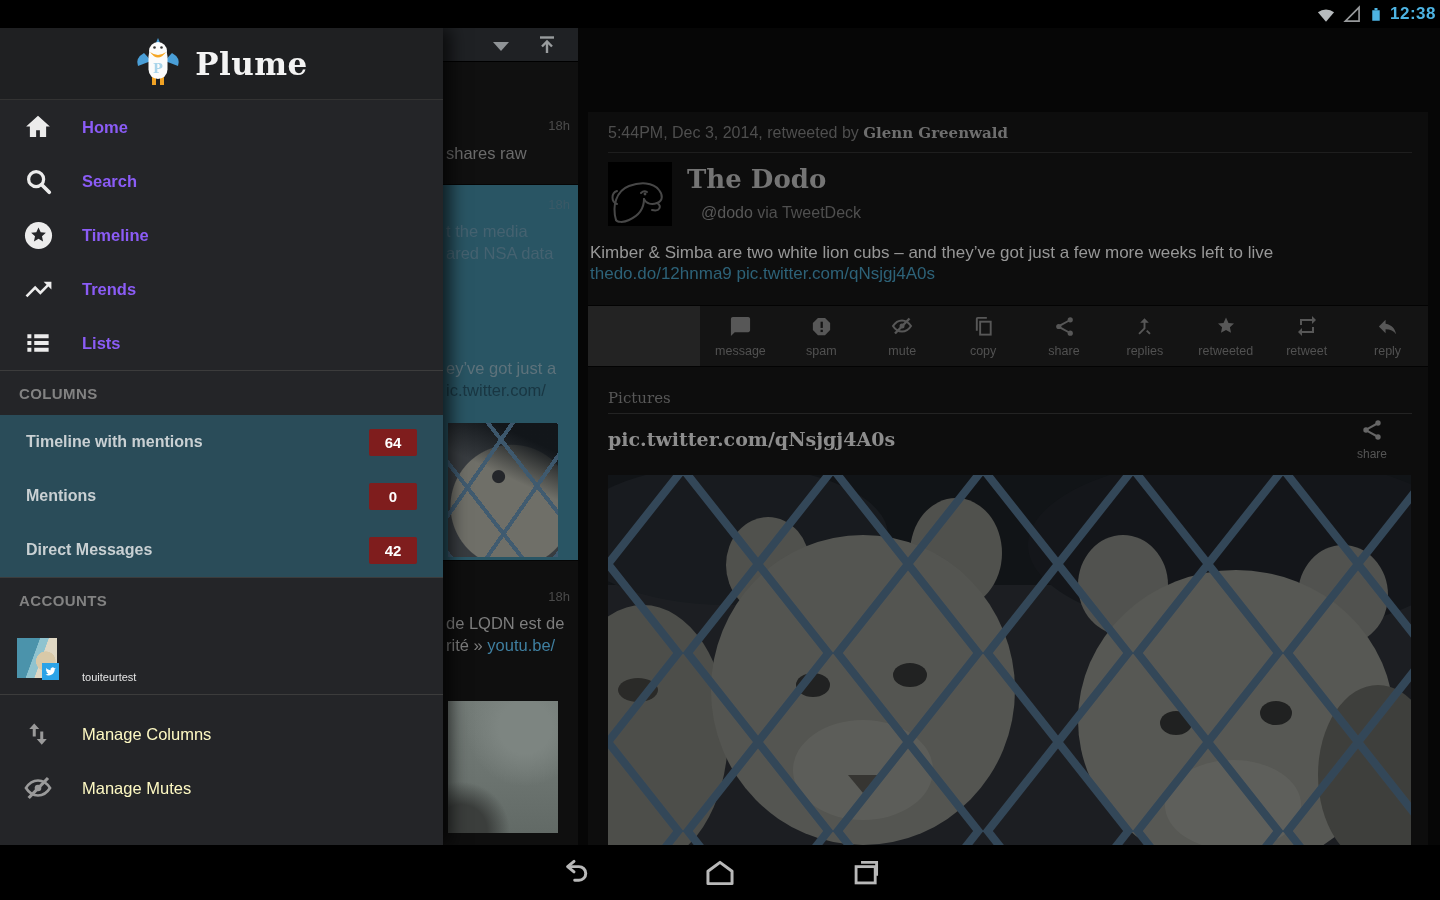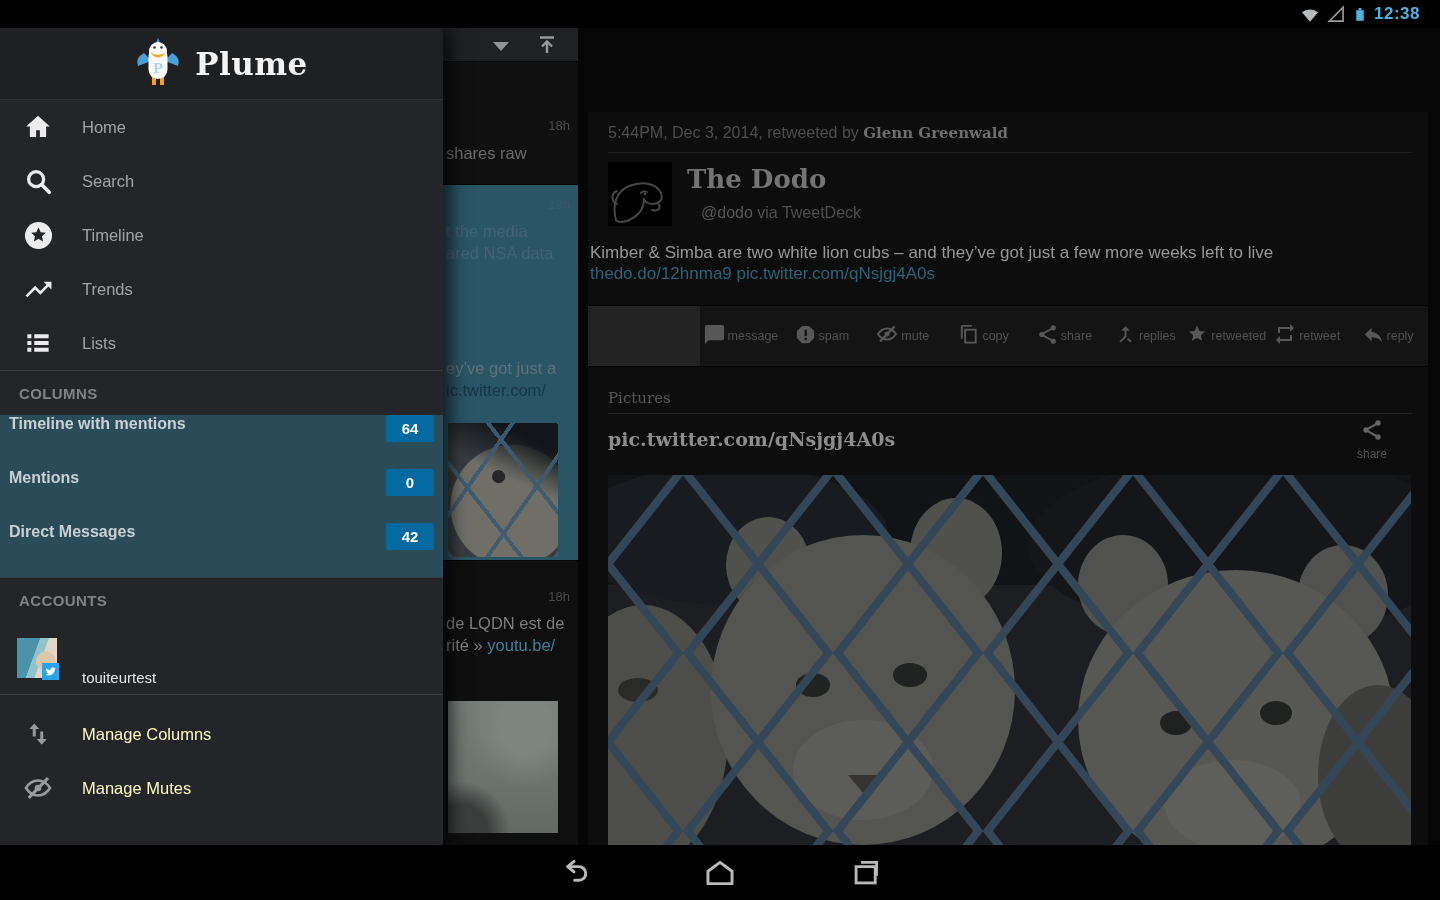--- a/index.html
+++ b/index.html
@@ -8,21 +8,21 @@
     position:relative; width:1440px; height:900px; overflow:hidden;
     background:#000; font-family:"Liberation Sans", sans-serif;
     -webkit-font-smoothing:antialiased;
   }
   .serif { font-family:"DejaVu Serif", serif; }
 
   
   .statusbar {
     position:absolute; top:0; left:0; width:1440px; height:28px; background:#000;
     display:flex; align-items:center; justify-content:flex-end; gap:5px;
-    padding-right:20px; z-index:40;
+    padding-right:4px; z-index:40;
   }
   .sb-time { color:#4db3e2; font-size:17px; font-weight:bold; letter-spacing:.5px; }
   .sb-ic { display:inline-flex; align-items:center; }
 
   
   .navbar {
     position:absolute; left:0; bottom:0; width:1440px; height:55px; background:#000;
     display:flex; align-items:center; justify-content:center; gap:104px; z-index:40;
   }
   .nav-btn { width:42px; height:36px; display:flex; align-items:center; justify-content:center; color:#b9b9b9; }
@@ -78,21 +78,21 @@
   .author-handle .h { color:#585858; }
   .tweet-text { position:absolute; left:2px; top:130px; width:790px; font-size:17px; line-height:21px; color:#979797; }
   .lnk { color:#2d6278; }
 
   .action-bar {
     position:absolute; left:0; top:193px; width:840px; height:62px; background:#141414;
     border-top:1px solid #030303; border-bottom:1px solid #030303; display:flex;
   }
   .ab-sel { width:112px; height:100%; background:#232323; }
   .ab-cell {
-    flex:1; display:flex; align-items:center; justify-content:center;
+    flex:1; display:flex; flex-direction:column; align-items:center; justify-content:center;
     gap:2px; color:#575757;
   }
   .ab-cell .lbl { font-size:12.5px; color:#515151; }
 
   .pics-header { position:absolute; left:20px; top:277px; font-size:15px; color:#585858; }
   .pics-divider { position:absolute; left:20px; right:16px; top:301px; height:1px; background:#232323; }
   .pic-link { position:absolute; left:20px; top:316px; font-size:19px; font-weight:bold; color:#8d8d8d; }
   .pic-share { position:absolute; right:36px; top:306px; width:40px; text-align:center; color:#666; }
   .pic-share .lbl { font-size:12px; color:#555; display:block; margin-top:1px; }
 
@@ -103,43 +103,43 @@
     position:absolute; left:0; top:28px; width:443px; height:817px; background:#242528;
     z-index:20; box-shadow:8px 0 16px rgba(0,0,0,.65); overflow:hidden;
   }
   .drawer-header {
     height:72px; background:#1f2022; border-bottom:1px solid #333;
     display:flex; align-items:center; justify-content:center; gap:14px;
   }
   .app-title { font-size:31px; font-weight:bold; color:#f3f3f3; letter-spacing:.5px; }
   .d-item { display:flex; align-items:center; height:54px; padding-left:22px; gap:28px; }
   .d-item .ic { width:32px; height:32px; display:flex; align-items:center; justify-content:center; color:#ececec; }
-  .d-item .lbl { font-size:16.5px; font-weight:normal; color:#a3a3a3; }
+  .d-item .lbl { font-size:16.5px; font-weight:bold; color:#8b5cf6; }
   .d-divider { height:1px; background:#3c3c3c; }
   .d-section { height:44px; display:flex; align-items:center; padding-left:19px; }
   .d-section span { font-size:15px; font-weight:bold; color:#828282; letter-spacing:.4px; }
   .d-columns { background:#2a4c59; }
-  .d-col-row { height:54px; display:flex; align-items:flex-start; justify-content:space-between; padding:0 9px; }
+  .d-col-row { height:54px; display:flex; align-items:center; justify-content:space-between; padding:0 26px; }
   .d-col-row .lbl { font-size:16px; font-weight:bold; color:#c9d0d3; }
   .badge {
-    min-width:48px; height:27px; background:#0369a1; border-radius:2px; color:#fff;
+    min-width:48px; height:27px; background:#7f1d1d; border-radius:2px; color:#fff;
     font-size:15px; font-weight:bold; display:flex; align-items:center; justify-content:center;
   }
   .d-account { height:72px; display:flex; align-items:center; padding-left:17px; gap:25px; }
   .avatar {
     position:relative; width:40px; height:40px;
     background:
       radial-gradient(circle at 72% 58%, #d9c9a8 0 26%, rgba(0,0,0,0) 27%),
       linear-gradient(110deg, #4b93ab 0 42%, #8fc3cf 43% 58%, #e0d8c4 59%);
   }
   .avatar .tw-badge {
     position:absolute; right:-2px; bottom:-2px; width:17px; height:17px; background:#2ba3e8;
     display:flex; align-items:center; justify-content:center;
   }
-  .d-account .lbl { font-size:15px; color:#e6e6e6;margin-top:38px; }
+  .d-account .lbl { font-size:11px; color:#e6e6e6;margin-top:38px; }
   .d-manage .d-item .ic { color:#9a9a9a; }
   .d-manage .d-item .lbl { color:#fef9c3; font-weight:normal; }
   .spacer12 { height:12px; }
 </style>
 </head>
 <body>
 
 <div class="screen">
 
   <div class="statusbar">

